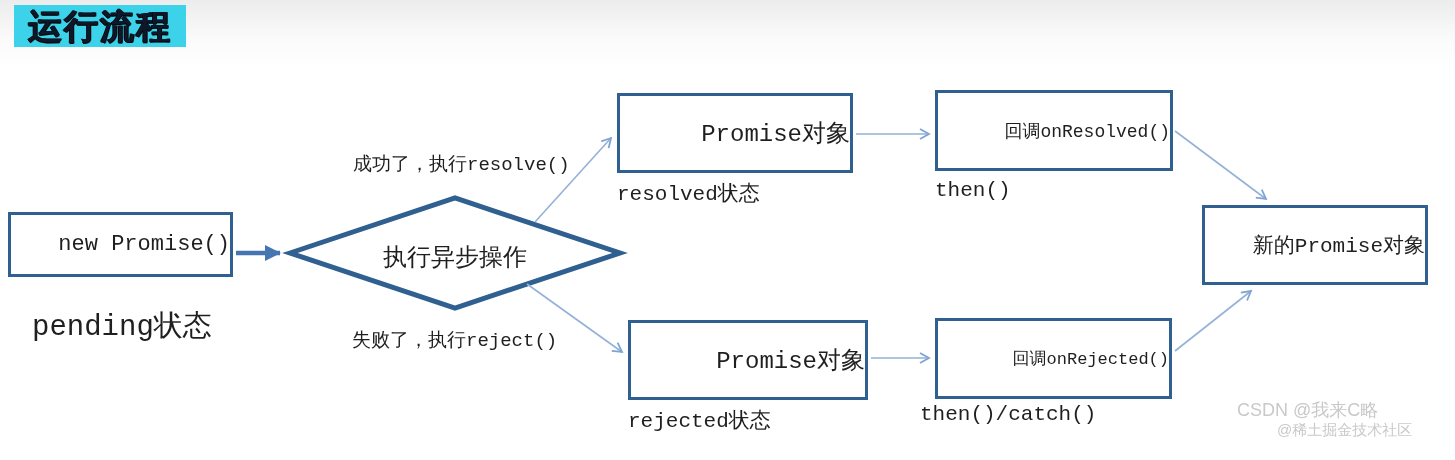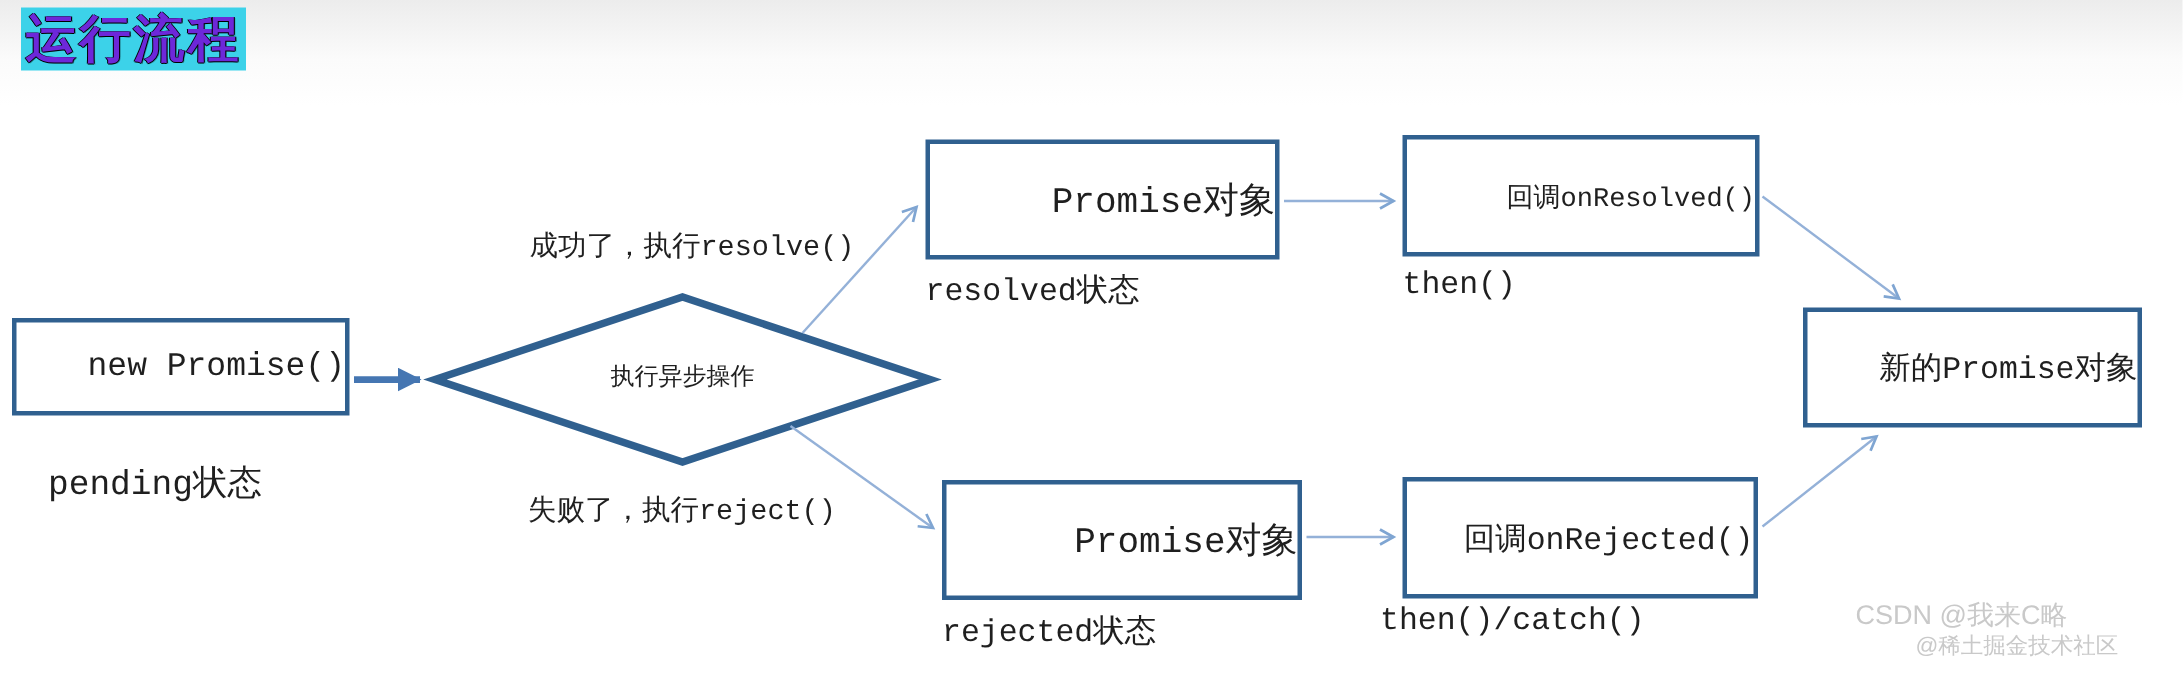--- a/index.html
+++ b/index.html
@@ -9,22 +9,22 @@
     background:linear-gradient(180deg,#ececec 0%,#fbfbfb 40px,#ffffff 70px);
     overflow:hidden;
     font-family:"Liberation Mono","DejaVu Sans Mono",monospace;
     color:#1f1f1f;
   }
   .title{
     position:absolute;left:14px;top:5px;
     background:#3cd2e9;
     font-family:"Liberation Sans","DejaVu Sans",sans-serif;
     font-weight:bold;font-size:34px;line-height:42px;
-    color:#6d28d9;
-    padding:0 3px;
+    color:#0f172a;
+    padding:0 14px;
     letter-spacing:2px;
     text-shadow:0.7px 0 #000,-0.7px 0 #000,0 0.7px #000,1px 1px 0 #00000055;
   }
   svg.edges{position:absolute;left:0;top:0;z-index:1;}
   .node{
     position:absolute;z-index:2;
     background:#fff;
     border:3px solid #30608f;
     display:flex;align-items:center;justify-content:flex-end;
     box-sizing:border-box;
@@ -36,21 +36,21 @@
     white-space:nowrap;
   }
   .caption.centered{text-align:left;}
   .edge-label{
     position:absolute;z-index:2;
     font-size:19px;white-space:nowrap;
   }
   .diamond-label{
     position:absolute;z-index:2;
     width:200px;text-align:center;
-    font-size:16px;
+    font-size:24px;
   }
   .watermark{
     position:absolute;z-index:3;
     font-family:"Liberation Sans","DejaVu Sans",sans-serif;
     color:#c9c9c9;
     text-shadow:1px 1px 0 #ffffff;
     white-space:nowrap;
   }
 </style>
 </head>
@@ -83,21 +83,21 @@
     <line x1="871" y1="358" x2="929" y2="358" stroke="#94b1d8" stroke-width="1.6" marker-end="url(#thin-head)"></line>
 
     <line x1="1175" y1="131" x2="1266" y2="199" stroke="#94b1d8" stroke-width="1.6" marker-end="url(#thin-head)"></line>
 
     <line x1="1175" y1="351" x2="1251" y2="291" stroke="#94b1d8" stroke-width="1.6" marker-end="url(#thin-head)"></line>
   </svg>
 
   <div class="node" style="left:8px;top:212px;width:225px;height:65px;">
     <span>new Promise()</span>
   </div>
-  <div class="caption" style="left:32px;top:306px;font-size:23px;">pending状态</div>
+  <div class="caption" style="left:32px;top:306px;font-size:29px;">pending状态</div>
 
   <div class="diamond-label" style="left:355px;top:241px;">执行异步操作</div>
 
   <div class="edge-label" style="left:353px;top:151px;">成功了，执行resolve()</div>
   <div class="edge-label" style="left:352px;top:327px;">失败了，执行reject()</div>
 
   <div class="node" style="left:617px;top:93px;width:236px;height:80px;font-size:24px;">
     <span>Promise对象</span>
   </div>
   <div class="caption centered" style="left:617px;top:179px;width:236px;">resolved状态</div>
@@ -105,21 +105,21 @@
   <div class="node" style="left:935px;top:90px;width:238px;height:81px;font-size:18px;">
     <span>回调onResolved()</span>
   </div>
   <div class="caption centered" style="left:935px;top:179px;width:238px;">then()</div>
 
   <div class="node" style="left:628px;top:320px;width:240px;height:80px;font-size:24px;">
     <span>Promise对象</span>
   </div>
   <div class="caption centered" style="left:628px;top:406px;width:240px;">rejected状态</div>
 
-  <div class="node" style="left:935px;top:318px;width:237px;height:81px;font-size:21px;">
+  <div class="node" style="left:935px;top:318px;width:237px;height:81px;font-size:17px;">
     <span>回调onRejected()</span>
   </div>
   <div class="caption centered" style="left:920px;top:403px;width:237px;">then()/catch()</div>
 
   <div class="node" style="left:1202px;top:205px;width:226px;height:80px;font-size:21px;">
     <span>新的Promise对象</span>
   </div>
 
   <div class="watermark" style="left:1237px;top:398px;font-size:18px;">CSDN @我来C略</div>
   <div class="watermark" style="left:1277px;top:421px;font-size:15px;">@稀土掘金技术社区</div>

